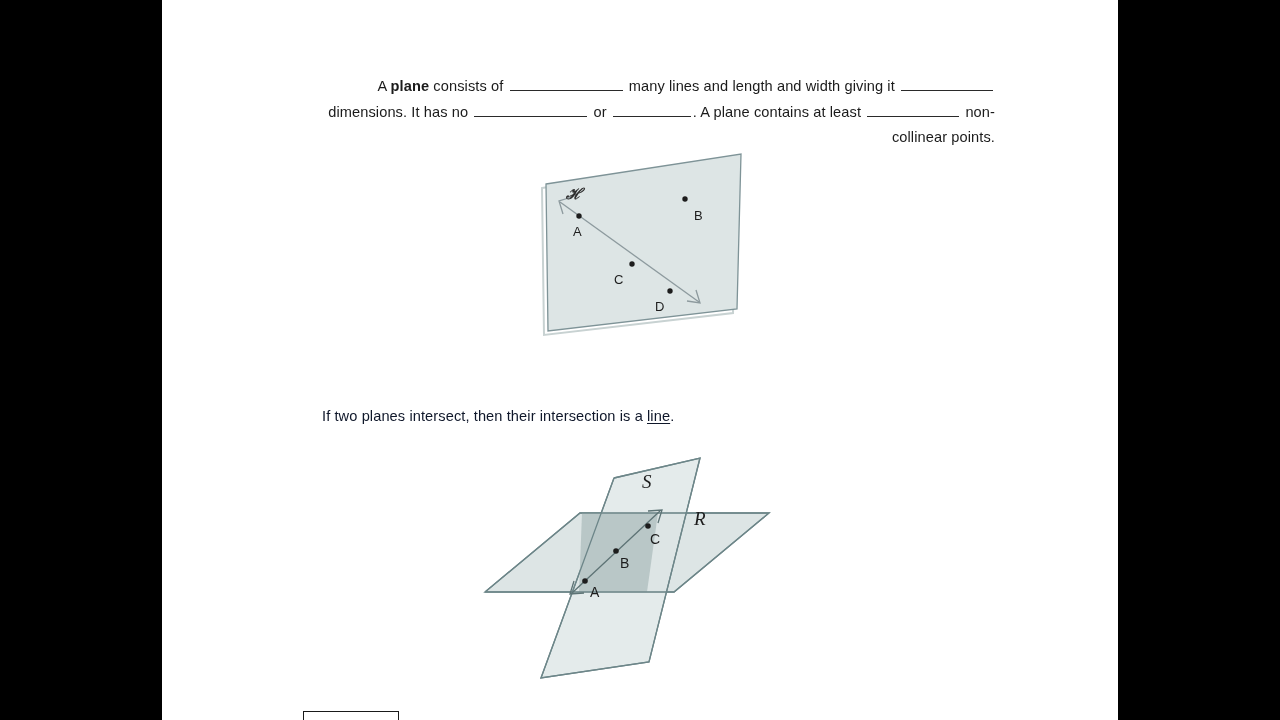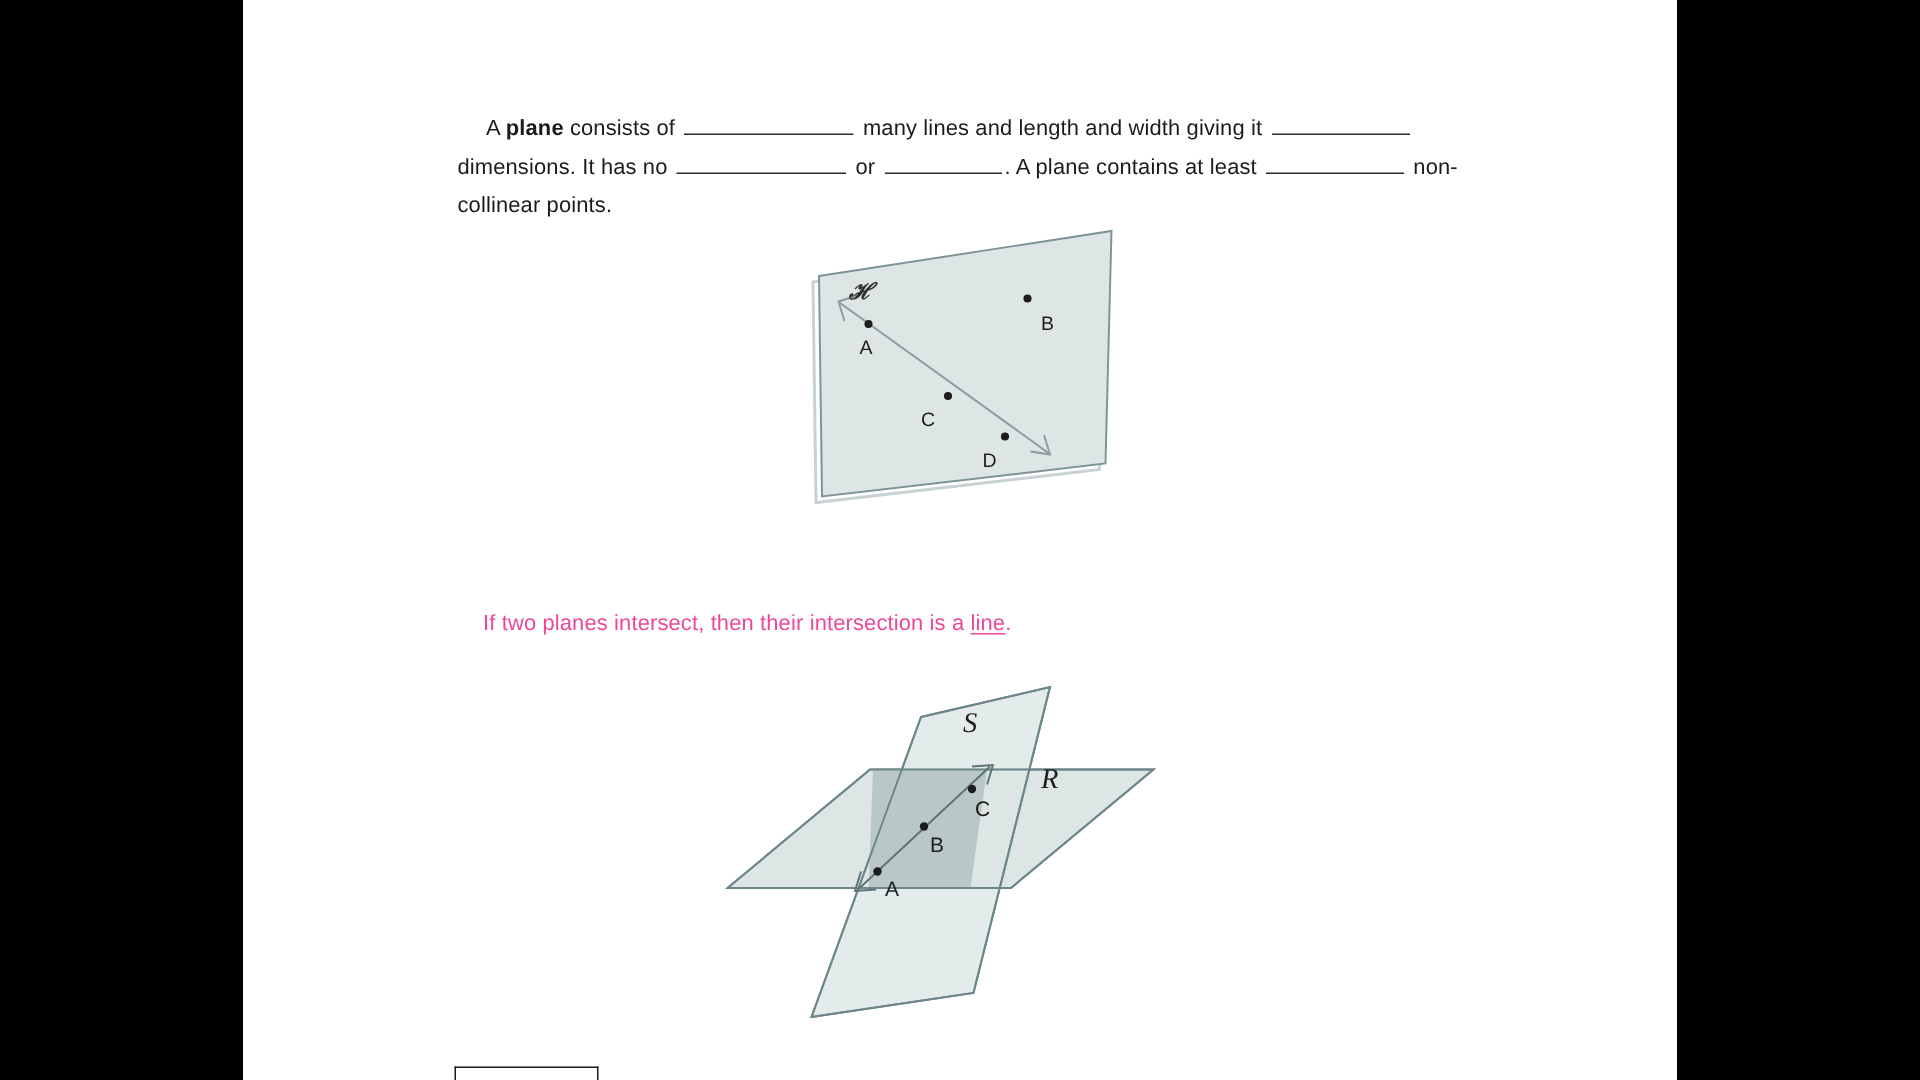--- a/index.html
+++ b/index.html
@@ -12,20 +12,21 @@
     width: 1280px;
     height: 720px;
     overflow: hidden;
     font-family: "Liberation Sans", sans-serif;
   }
   #viewer {
     position: relative;
     width: 1119px;
     height: 720px;
     background: #000000;
+    text-align: right;
   }
   #page {
     position: absolute;
     left: 162px;
     top: 0;
     width: 956px;
     height: 720px;
     background: #ffffff;
     overflow: hidden;
   }
@@ -54,21 +55,21 @@
   .blank.w-md { width: 92px; }
   .blank.w-sm { width: 78px; }
 
   
   .sentence {
     position: absolute;
     left: 160px;
     top: 406px;
     font-size: 14.6px;
     line-height: 20px;
-    color: #ec4899;
+    color: #0f172a;
     white-space: nowrap;
     letter-spacing: 0.1px;
   }
   .sentence u { text-decoration: underline; text-underline-offset: 2px; }
 
   
   .figure {
     position: absolute;
   }
   #figure-plane-h { left: 370px; top: 150px; width: 230px; height: 200px; }

